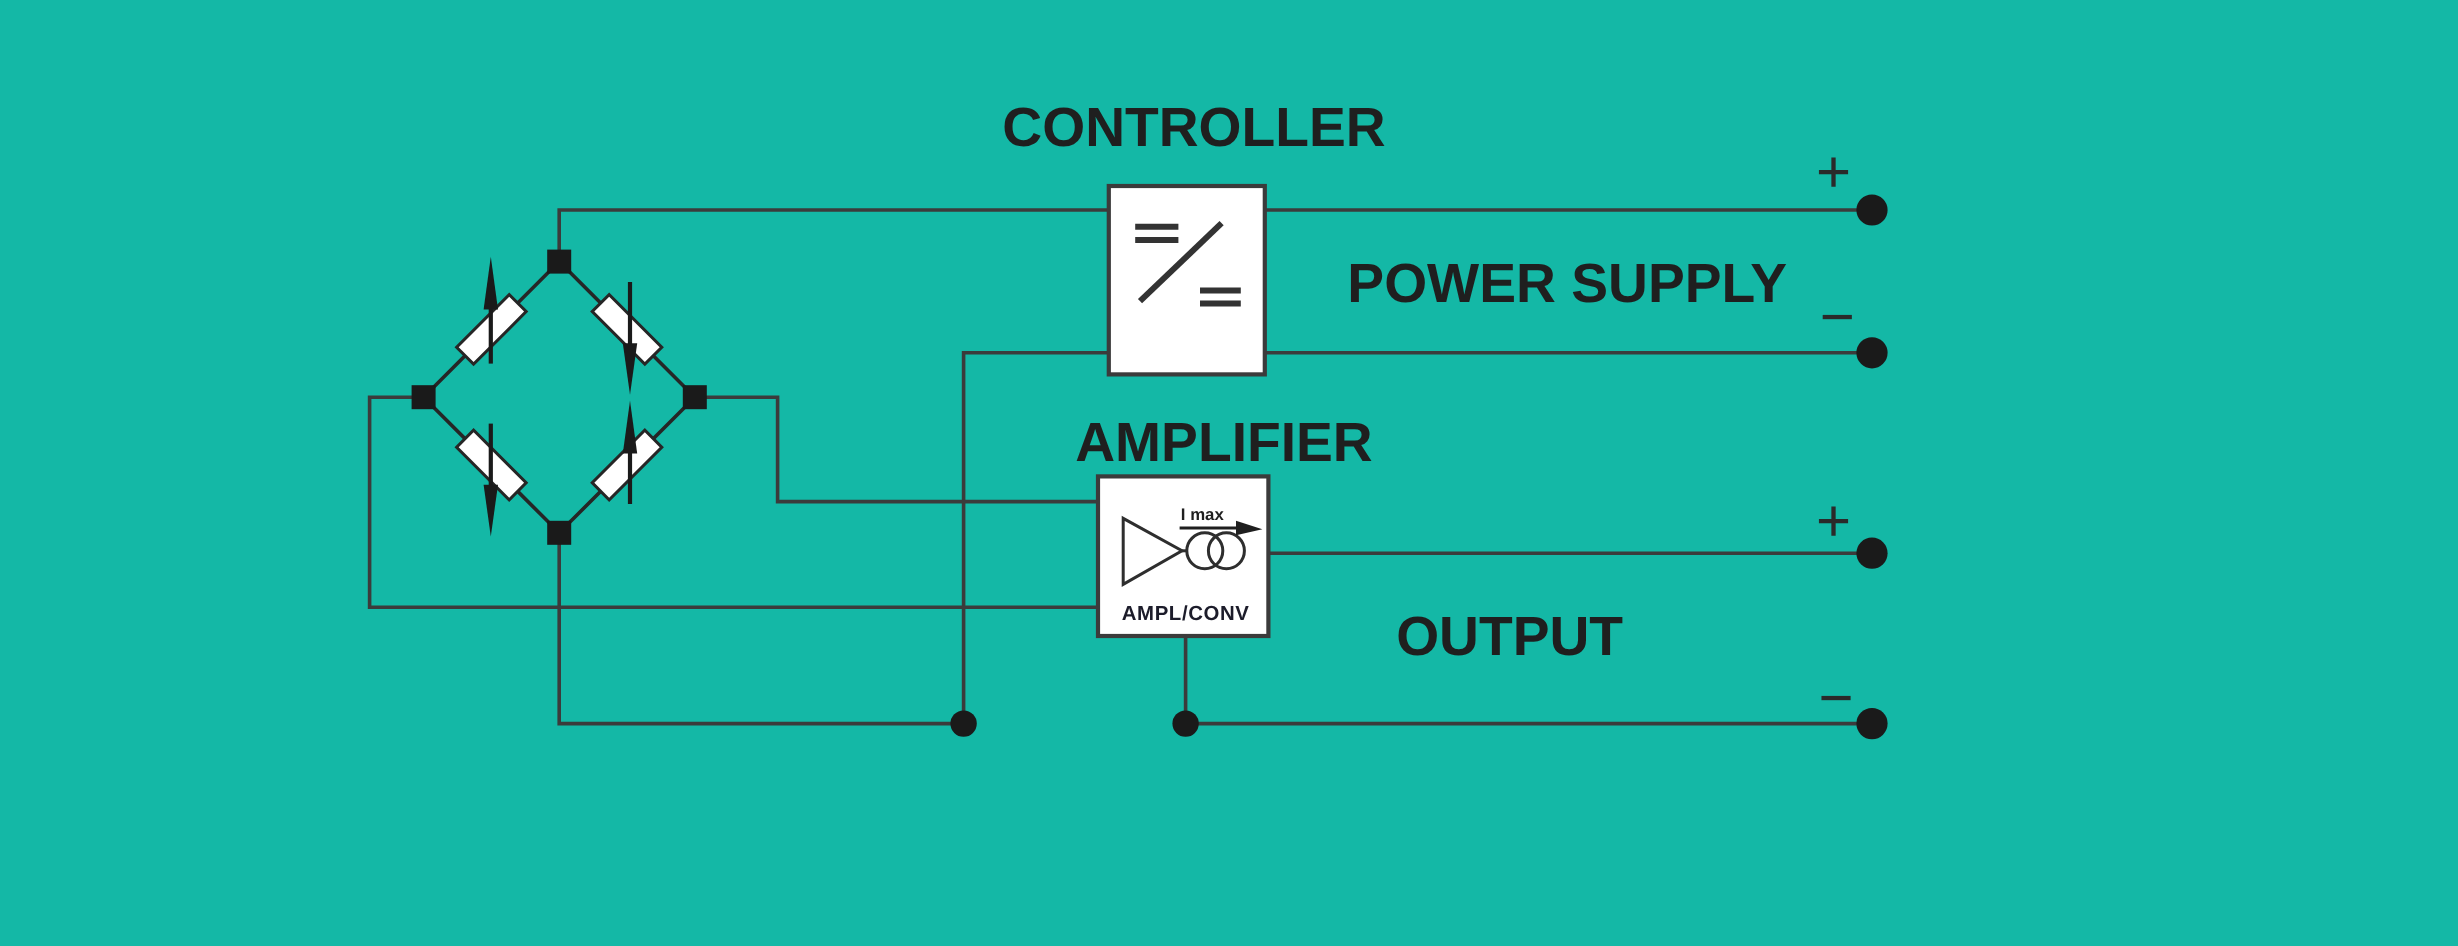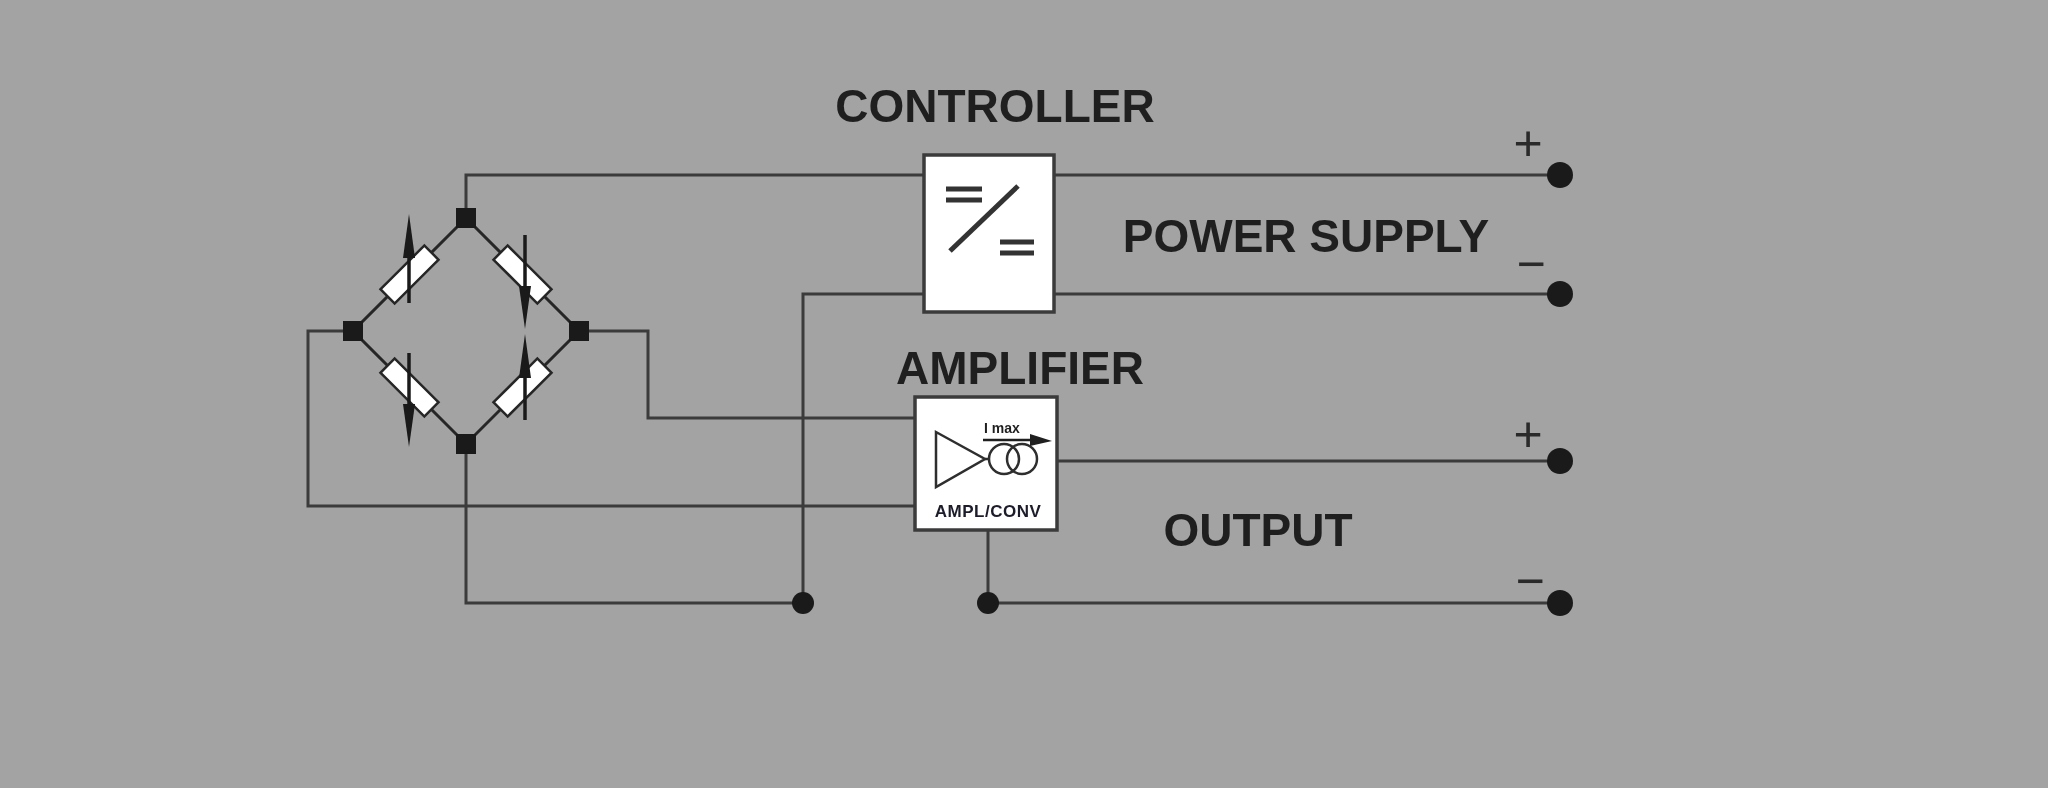--- a/index.html
+++ b/index.html
@@ -4,21 +4,21 @@
 <style>
   html, body {
     margin: 0;
     padding: 0;
     background: #ffffff;
   }
   .canvas {
     position: relative;
     width: 2048px;
     height: 788px;
-    background: #a3a3a3;
+    background: #14b8a6;
     font-family: "Liberation Sans", sans-serif;
   }
   svg { display: block; }
 
   .wire {
     fill: none;
     stroke: #3b3b3b;
     stroke-width: 3;
   }
   .bridge-arm {

